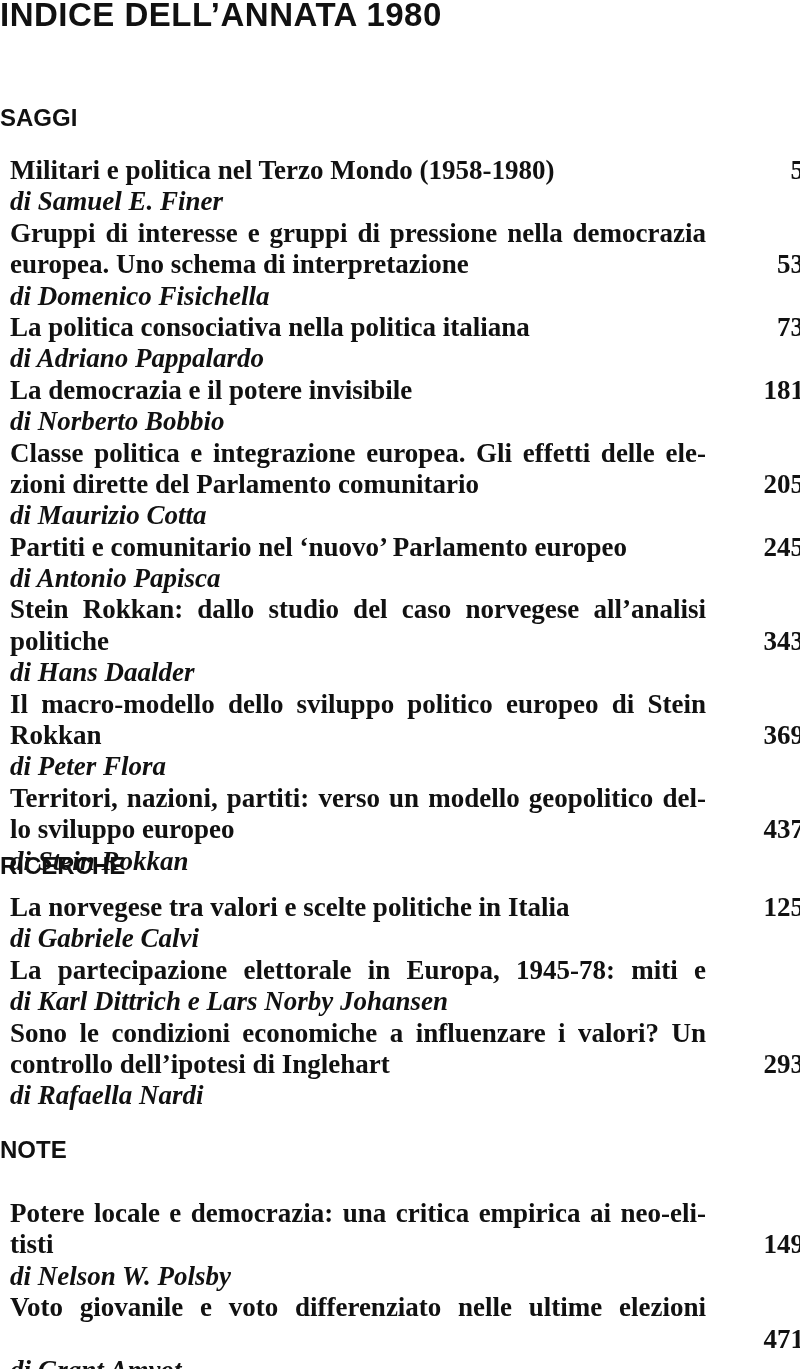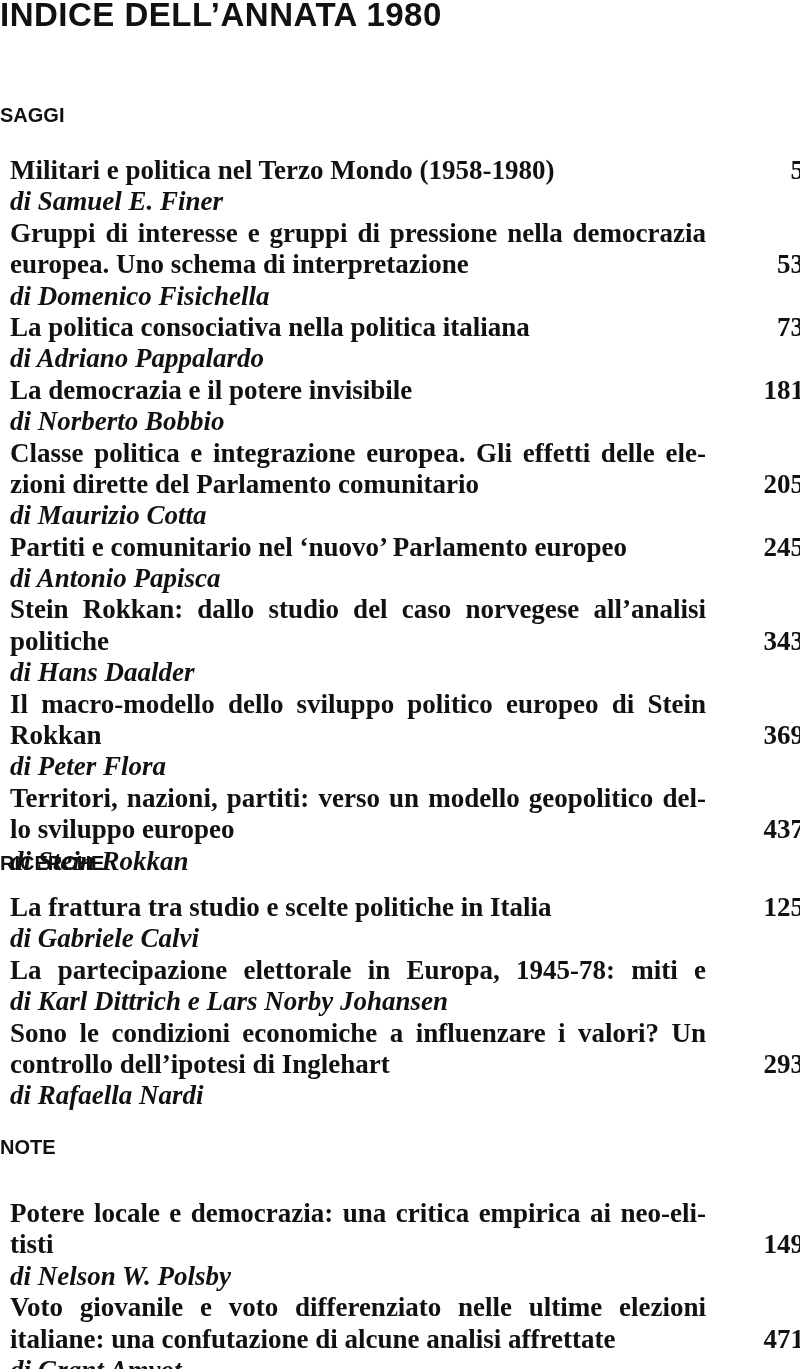--- a/index.html
+++ b/index.html
@@ -5,21 +5,21 @@
   html, body { margin: 0; padding: 0; background: #ffffff; }
   body { width: 800px; height: 1369px; position: relative; overflow: hidden; color: #111; }
   .title {
     position: absolute; left: 0; top: -4px;
     font-family: "Liberation Sans", sans-serif; font-weight: bold;
     font-size: 33px; letter-spacing: 0.5px; white-space: nowrap;
   }
   .section {
     position: absolute; left: 0;
     font-family: "Liberation Sans", sans-serif; font-weight: bold;
-    font-size: 20px; white-space: nowrap;
+    font-size: 24px; white-space: nowrap;
   }
   .list { position: absolute; left: 8px; width: 800px; font-weight: bold; }
   .line {
     position: relative; height: 31.4px; line-height: 31.4px;
     font-family: "Liberation Serif", serif; font-size: 27px; white-space: nowrap;
   }
   .line .txt { position: absolute; left: 2px; }
   .line.just .txt { width: 696px; text-align: justify; text-align-last: justify; }
   .line .pg { position: absolute; right: 4px; }
   .line.author .txt { font-style: italic; }
@@ -115,21 +115,21 @@
       <span class="pg">437</span>
     </div>
   <div class="line author">
       <span class="txt">di Stein Rokkan</span>
     </div>
 </div>
 
 <div class="section" style="top:852px">RICERCHE</div>
 <div class="list" style="top:892px">
   <div class="line">
-      <span class="txt">La frattura tra studio e scelte politiche in Italia</span>
+      <span class="txt">La norvegese tra valori e scelte politiche in Italia</span>
       <span class="pg">125</span>
     </div>
   <div class="line author">
       <span class="txt">di Gabriele Calvi</span>
     </div>
 
   <div class="line just">
       <span class="txt">La partecipazione elettorale in Europa, 1945-78: miti e</span>
     </div>
   <div class="line author">
@@ -158,19 +158,18 @@
       <span class="pg">149</span>
     </div>
   <div class="line author">
       <span class="txt">di Nelson W. Polsby</span>
     </div>
 
   <div class="line just">
       <span class="txt">Voto giovanile e voto differenziato nelle ultime elezioni</span>
     </div>
   <div class="line">
-      <span class="txt">italiane: una confutazione di alcune analisi affrettate</span>
       <span class="pg">471</span>
     </div>
   <div class="line author">
       <span class="txt">di Grant Amyot</span>
     </div>
 </div>
 
 </body></html>

